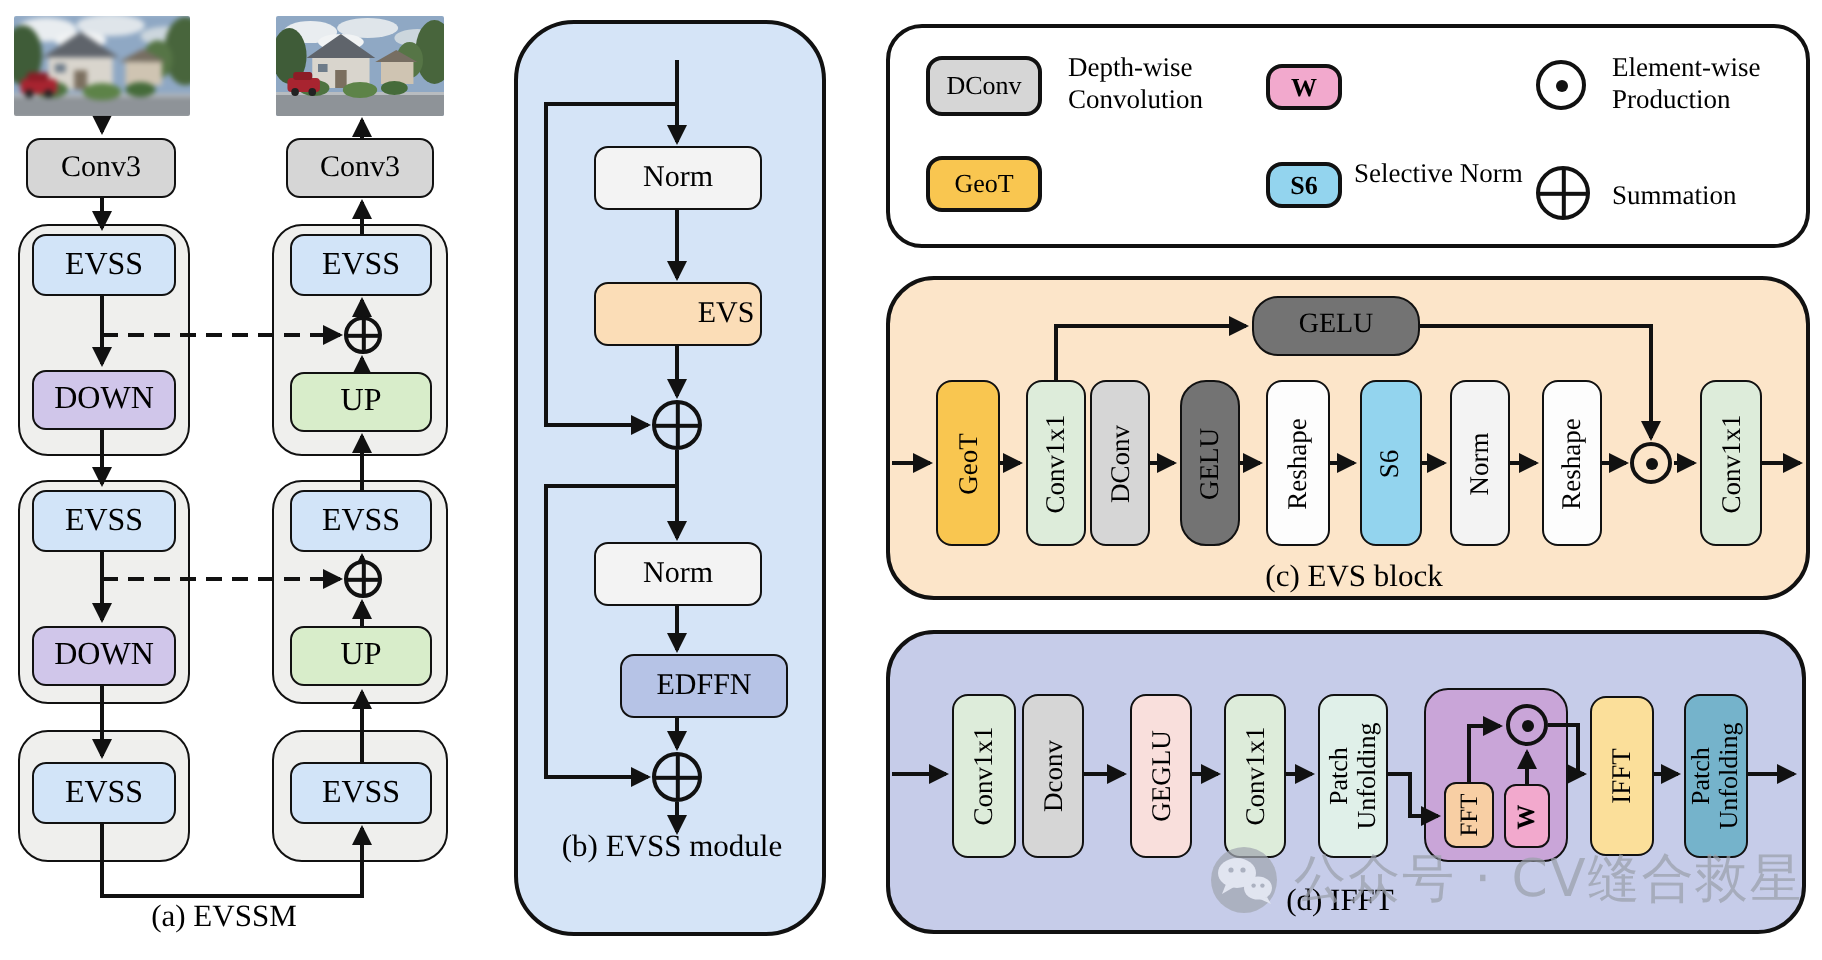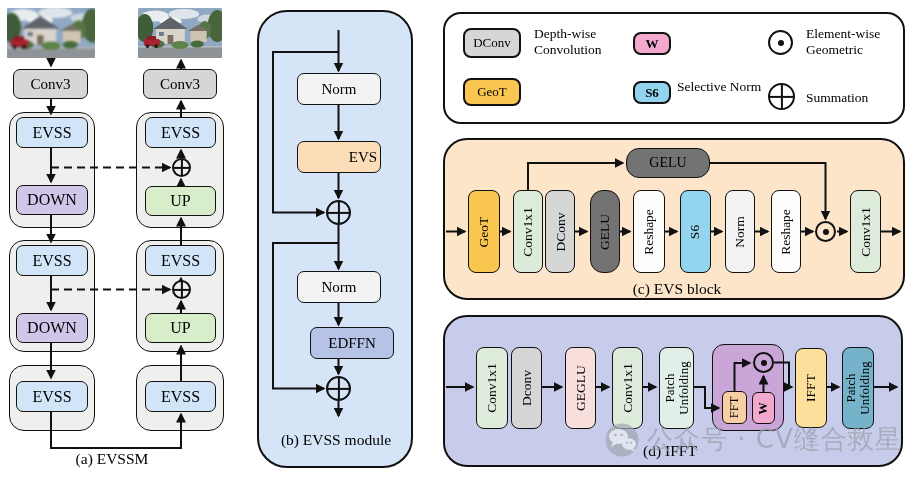--- a/index.html
+++ b/index.html
@@ -205,30 +205,30 @@
   <div class="circ sum bg-a" style="left:172px;top:158px;width:19px;height:19px;"></div>
   <div class="circ sum bg-a" style="left:172px;top:280px;width:19px;height:19px;"></div>
   <div class="cap" style="left:27px;top:450px;width:170px;">(a) EVSSM</div>
 
   <div class="blk c-norm" style="left:297px;top:73px;width:84px;height:32px;">Norm</div>
   <div class="blk c-evs" style="left:297px;top:141px;width:84px;height:32px;padding-left:48px;">EVS</div>
   <div class="circ sum bg-b" style="left:326px;top:200px;width:25px;height:25px;"></div>
   <div class="blk c-norm" style="left:297px;top:271px;width:84px;height:32px;">Norm</div>
   <div class="blk c-edffn" style="left:310px;top:327px;width:84px;height:32px;">EDFFN</div>
   <div class="circ sum bg-b" style="left:326px;top:376px;width:25px;height:25px;"></div>
-  <div class="cap" style="left:259px;top:431px;width:154px;">(b) EVSS module</div>
+  <div class="cap" style="left:259px;top:415px;width:154px;">(b) EVSS module</div>
 
   <div class="chip c-gray" style="left:463px;top:28px;width:58px;height:30px;">DConv</div>
   <div class="ldesc" style="left:534px;top:26px;width:100px;">Depth-wise Convolution</div>
   <div class="chip c-geot" style="left:463px;top:78px;width:58px;height:28px;">GeoT</div>
   <div class="chip c-w" style="left:633px;top:32px;width:38px;height:23px;font-weight:bold;">W</div>
   <div class="chip c-s6" style="left:633px;top:81px;width:38px;height:23px;font-weight:bold;">S6</div>
   <div class="ldesc" style="left:677px;top:79px;width:95px;">Selective Norm</div>
   <div class="circ odot bg-w" style="left:768px;top:30px;width:25px;height:25px;"></div>
-  <div class="ldesc" style="left:806px;top:26px;width:100px;">Element-wise Geometric</div>
+  <div class="ldesc" style="left:806px;top:26px;width:100px;">Element-wise Production</div>
   <div class="circ sum bg-w" style="left:768px;top:83px;width:27px;height:27px;"></div>
   <div class="ldesc" style="left:806px;top:90px;width:100px;">Summation</div>
 
   <div class="vb c-geot" style="left:468px;top:190px;width:32px;height:83px;">
       <span class="vt">GeoT</span>
     </div>
   <div class="vb c-green" style="left:513px;top:190px;width:30px;height:83px;">
       <span class="vt">Conv1x1</span>
     </div>
   <div class="vb c-gray" style="left:545px;top:190px;width:30px;height:83px;">

